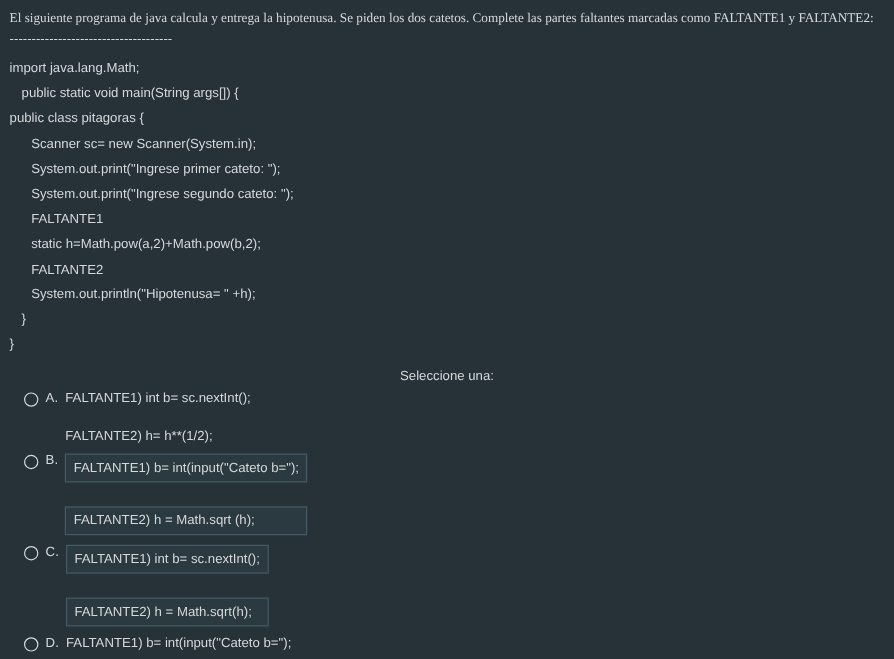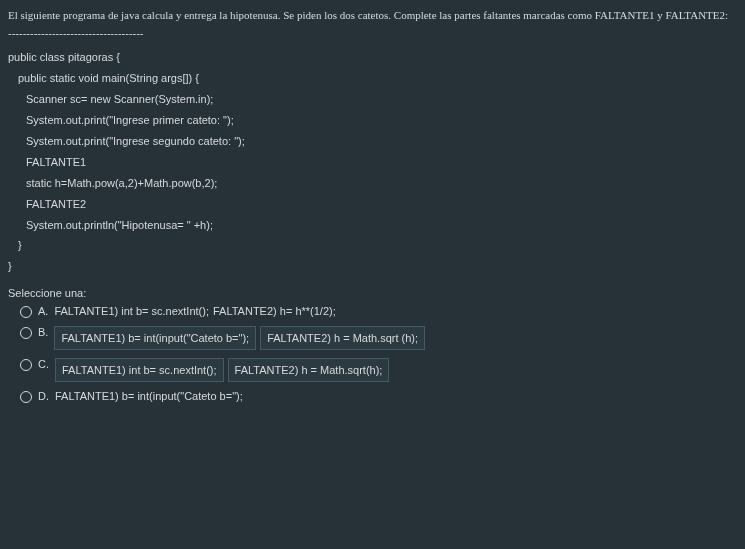--- a/index.html
+++ b/index.html
@@ -25,20 +25,21 @@
       margin-bottom: 10px;
     }
     .code-line {
       white-space: pre;
     }
     .indent-1 { padding-left: 10px; }
     .indent-2 { padding-left: 18px; }
     .select-label {
       margin-top: 6px;
       margin-bottom: 6px;
+      text-align: center;
     }
     .option-row {
       display: flex;
       align-items: flex-start;
       margin-bottom: 4px;
       padding-left: 12px;
     }
     .radio {
       width: 10px;
       height: 10px;
@@ -47,43 +48,44 @@
       margin-right: 6px;
       margin-top: 1px;
       flex-shrink: 0;
     }
     .option-letter {
       margin-right: 6px;
       flex-shrink: 0;
     }
     .option-content {
       display: flex;
-      flex-direction: row;
-      gap: 4px;
+      flex-direction: column;
+      gap: 20px;
     }
     .option-line { }
     .boxed {
       border: 1px solid #455a64;
       padding: 5px 6px;
       display: inline-block;
       background-color: #2b3940;
     }
     .option-group {
       margin-bottom: 8px;
     }
   </style>
 </head>
 <body>
 
 <div class="question-text">El siguiente programa de java calcula y entrega la hipotenusa. Se piden los dos catetos. Complete las partes faltantes marcadas como FALTANTE1 y FALTANTE2:</div>
 <div class="dashes">-------------------------------------</div>
 
 <div class="code-block">
+  <div class="code-line">import java.lang.Math;</div>
+  <div class="code-line indent-1">public static void main(String args[]) {</div>
   <div class="code-line">public class pitagoras {</div>
-  <div class="code-line indent-1">public static void main(String args[]) {</div>
   <div class="code-line indent-2">Scanner sc= new Scanner(System.in);</div>
   <div class="code-line indent-2">System.out.print("Ingrese primer cateto: ");</div>
   <div class="code-line indent-2">System.out.print("Ingrese segundo cateto: ");</div>
   <div class="code-line indent-2">FALTANTE1</div>
   <div class="code-line indent-2">static h=Math.pow(a,2)+Math.pow(b,2);</div>
   <div class="code-line indent-2">FALTANTE2</div>
   <div class="code-line indent-2">System.out.println("Hipotenusa= " +h);</div>
   <div class="code-line indent-1">}</div>
   <div class="code-line">}</div>
 </div>

